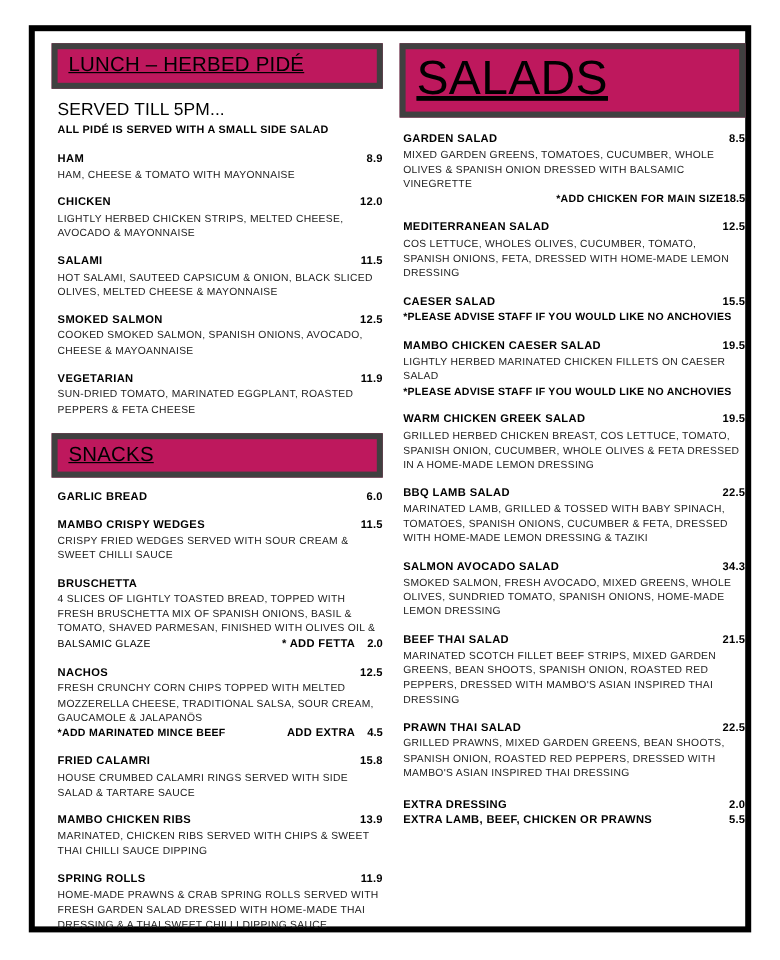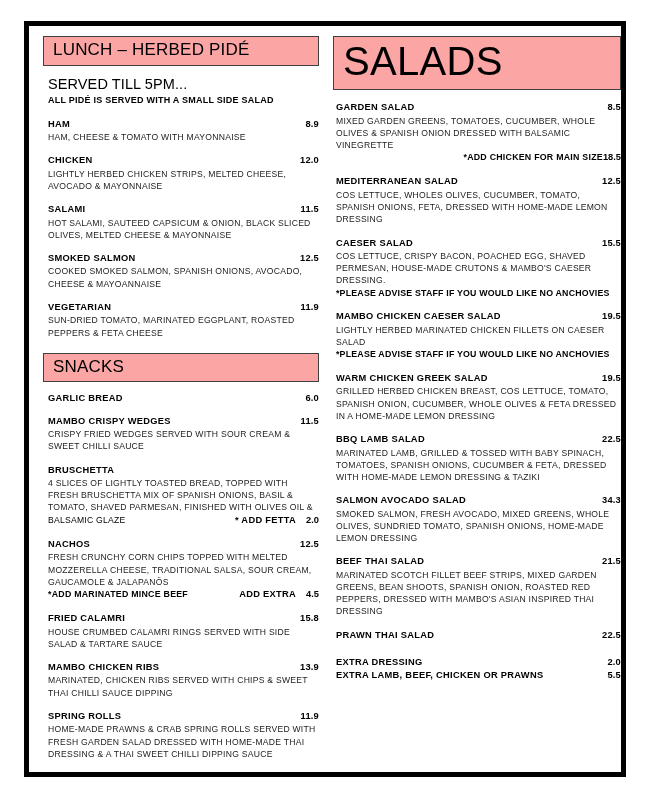--- a/index.html
+++ b/index.html
@@ -55,25 +55,26 @@
   }
   .col-right {
     width: 288px;
     flex: 0 0 288px;
     box-sizing: border-box;
     margin-left: 8px;
   }
 
   
   .section-box {
-    border: 1px solid #404040;
+    border: 5px solid #404040;
     box-sizing: border-box;
     padding: 3px 9px 5px 9px;
     margin-bottom: 10px;
-    background: #fca5a5;
+    background: #be185d;
+    text-decoration: underline;
   }
   .section-box .section-title {
     font-size: 17px;
     font-weight: 400;
     letter-spacing: 0.2px;
     line-height: 1.15;
     white-space: nowrap;
   }
   .section-box.big {
     padding: 1px 9px 4px 9px;
@@ -352,21 +353,20 @@
               <span class="price">12.5</span>
             </div>
             <div class="desc">COS LETTUCE, WHOLES OLIVES, CUCUMBER, TOMATO, SPANISH ONIONS, FETA, DRESSED WITH HOME-MADE LEMON DRESSING</div>
           </div>
 
           <div class="item">
             <div class="row">
               <span class="name">CAESER SALAD</span>
               <span class="price">15.5</span>
             </div>
-            <div class="desc">COS LETTUCE, CRISPY BACON, POACHED EGG, SHAVED PERMESAN, HOUSE-MADE CRUTONS &amp; MAMBO'S CAESER DRESSING.</div>
             <div class="note">*PLEASE ADVISE STAFF IF YOU WOULD LIKE NO ANCHOVIES</div>
           </div>
 
           <div class="item">
             <div class="row">
               <span class="name">MAMBO CHICKEN CAESER SALAD</span>
               <span class="price">19.5</span>
             </div>
             <div class="desc">LIGHTLY HERBED MARINATED CHICKEN FILLETS ON CAESER SALAD</div>
             <div class="note">*PLEASE ADVISE STAFF IF YOU WOULD LIKE NO ANCHOVIES</div>
@@ -402,20 +402,21 @@
               <span class="price">21.5</span>
             </div>
             <div class="desc">MARINATED SCOTCH FILLET BEEF STRIPS, MIXED GARDEN GREENS, BEAN SHOOTS, SPANISH ONION, ROASTED RED PEPPERS, DRESSED WITH MAMBO'S ASIAN INSPIRED THAI DRESSING</div>
           </div>
 
           <div class="item">
             <div class="row">
               <span class="name">PRAWN THAI SALAD</span>
               <span class="price">22.5</span>
             </div>
+            <div class="desc">GRILLED PRAWNS, MIXED GARDEN GREENS, BEAN SHOOTS, SPANISH ONION, ROASTED RED PEPPERS, DRESSED WITH MAMBO'S ASIAN INSPIRED THAI DRESSING</div>
           </div>
 
           <div class="extras">
             <div class="row">
               <span class="name">EXTRA DRESSING</span>
               <span class="price">2.0</span>
             </div>
             <div class="row">
               <span class="name">EXTRA LAMB, BEEF, CHICKEN OR PRAWNS</span>
               <span class="price">5.5</span>

